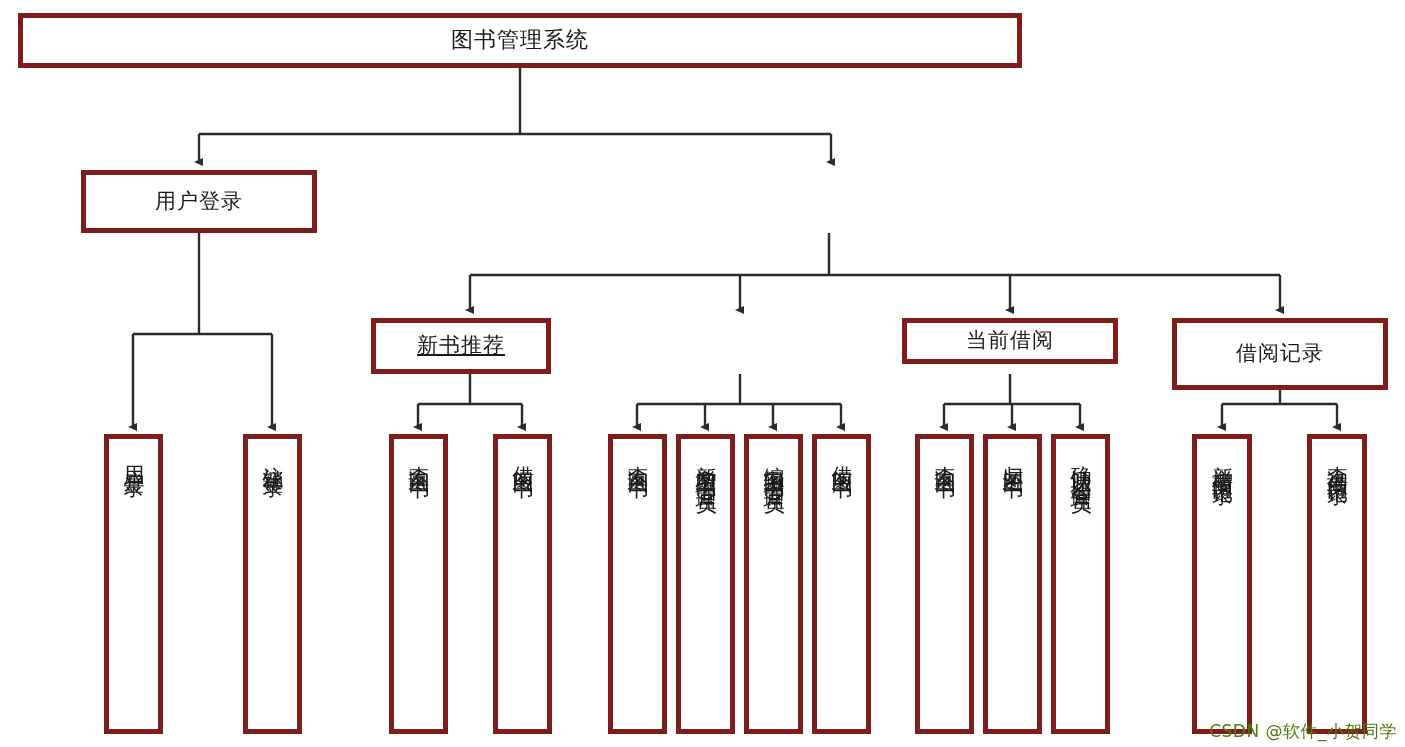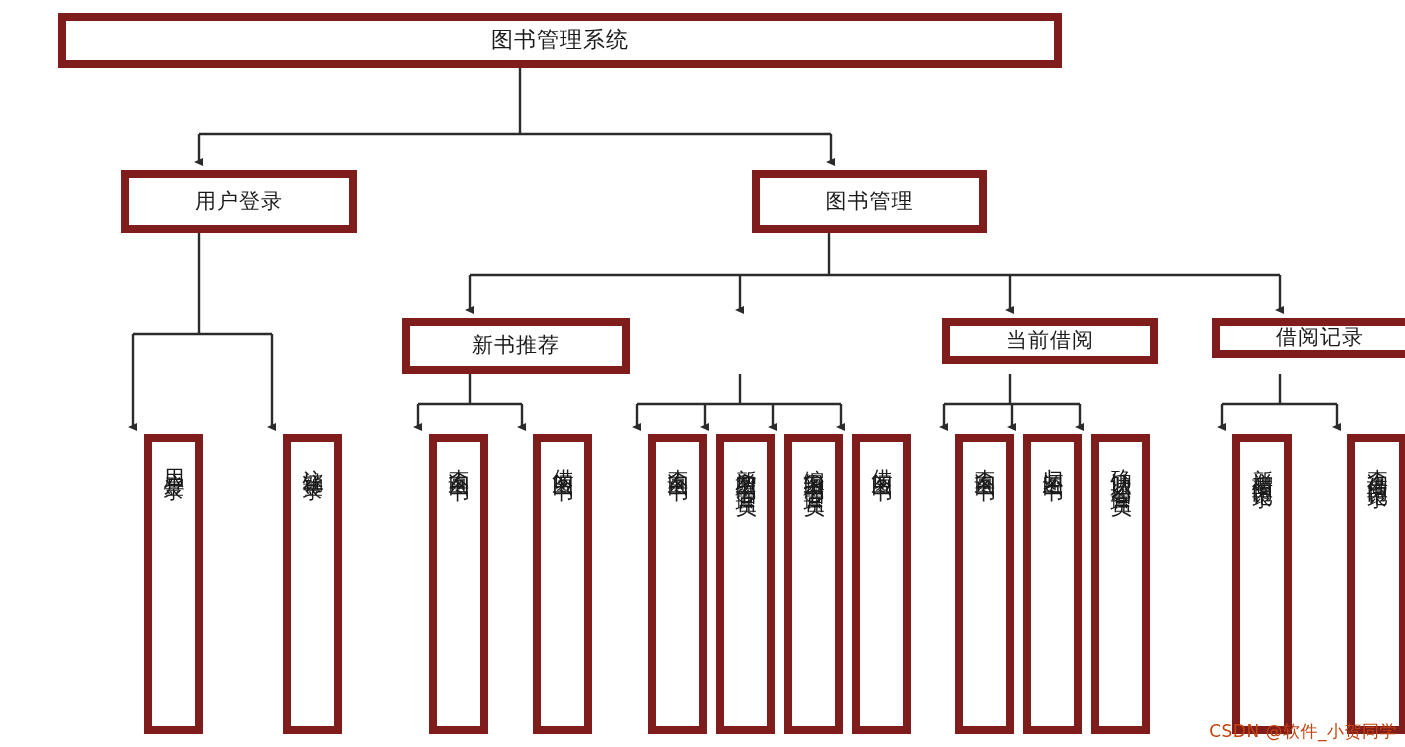--- a/index.html
+++ b/index.html
@@ -22,28 +22,27 @@
     position: absolute;
     left: 0;
     top: 0;
     width: 1405px;
     height: 747px;
     pointer-events: none;
   }
   .node {
     position: absolute;
     box-sizing: border-box;
-    border: 8px solid #7f1d1d;
+    border: 5px solid #7f1d1d;
     background: #ffffff;
     display: flex;
     align-items: center;
     justify-content: center;
     color: #1a1a1a;
     z-index: 2;
-    margin-left: 40px;
   }
   .node.horizontal {
     font-size: 21px;
     line-height: 1.2;
     letter-spacing: 1px;
   }
   .node.vertical {
     font-size: 21px;
     letter-spacing: 2px;
     align-items: flex-start;
@@ -57,21 +56,21 @@
     letter-spacing: 4px;
   }
   .node.root {
     font-size: 22px;
   }
   .watermark {
     position: absolute;
     right: 8px;
     bottom: 4px;
     font-size: 17px;
-    color: #c2410c;
+    color: #4d7c0f;
     letter-spacing: 0.5px;
     z-index: 5;
     white-space: nowrap;
   }
 </style>
 </head>
 <body>
 
 <div id="canvas">
 
@@ -127,34 +126,31 @@
   </svg>
 
   <div class="node horizontal root" style="left:18px; top:13px; width:1004px; height:55px;">
     <span>图书管理系统</span>
   </div>
 
   <div class="node horizontal" style="left:81px; top:170px; width:236px; height:63px;">
     <span>用户登录</span>
   </div>
 
-  <div class="node horizontal" style="left:712px; top:170px; width:235px; height:63px;">
-    <span>图书管理</span>
-  </div>
-
-  <div class="node horizontal" style="left:362px; top:318px; width:228px; height:56px;">
+
+  <div class="node horizontal" style="left:371px; top:318px; width:180px; height:56px;text-decoration:underline;">
     <span>新书推荐</span>
   </div>
 
 
   <div class="node horizontal" style="left:902px; top:318px; width:216px; height:46px;">
     <span>当前借阅</span>
   </div>
 
-  <div class="node horizontal" style="left:1172px; top:318px; width:216px; height:40px;">
+  <div class="node horizontal" style="left:1172px; top:318px; width:216px; height:72px;">
     <span>借阅记录</span>
   </div>
 
   <div class="node vertical" style="left:104px; top:434px; width:59px; height:300px;">
     <span class="vtext">用户登录</span>
   </div>
 
   <div class="node vertical" style="left:243px; top:434px; width:59px; height:300px;">
     <span class="vtext">注销登录</span>
   </div>

